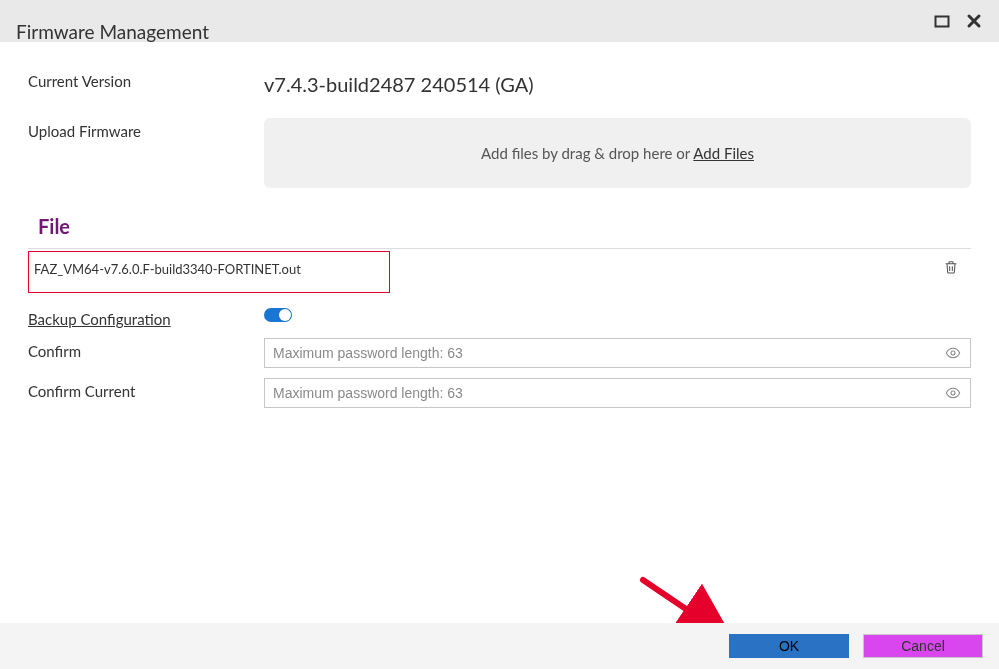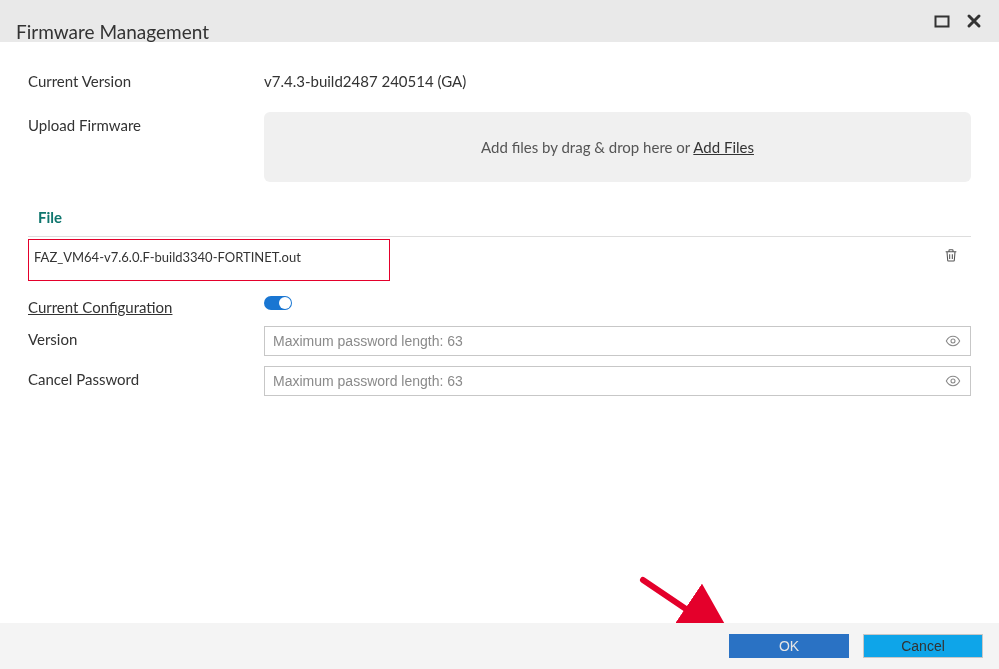--- a/index.html
+++ b/index.html
@@ -54,41 +54,41 @@
       gap: 8px;
     }
     .form-row .lbl {
       width: 228px;
       font-size: 15px;
       color: #333;
       padding-top: 4px;
     }
     .form-row .val {
       flex: 1;
-      font-size: 15px;
+      font-size: 20px;
       color: #333;
       padding-top: 4px;
     }
     .dropzone {
       background: #f0f0f0;
       border-radius: 6px;
       text-align: center;
       padding: 26px 10px;
       font-size: 15px;
       color: #555;
       flex: 1;
     }
     .dropzone a {
       color: #333;
       text-decoration: underline;
     }
     .file-section-label {
-      font-size: 15px;
+      font-size: 20px;
       font-weight: 700;
-      color: #0f766e;
+      color: #701a75;
       margin: 26px 0 10px 10px;
     }
     .file-table {
       border-top: 1px solid #ddd;
       margin-top: 6px;
     }
     .file-row {
       display: flex;
       align-items: center;
       justify-content: space-between;
@@ -176,29 +176,29 @@
       padding: 0 16px;
       gap: 14px;
     }
     .btn {
       height: 24px;
       min-width: 120px;
       text-align: center;
       font-size: 14px;
       line-height: 22px;
       border: 1px solid #c7c7c7;
-      background: #0ea5e9;
+      background: #d946ef;
       color: #333;
       cursor: pointer;
       padding: 0 8px;
     }
     .btn-primary {
       background: #2a72c4;
       border-color: #2a72c4;
-      color: #e5e5e5;
+      color: #000000;
     }
     .arrow-anno {
       position: absolute;
       left: 628px;
       top: 572px;
       pointer-events: none;
     }
   </style>
 </head>
 <body>
@@ -245,41 +245,41 @@
         <svg viewBox="0 0 24 24" width="16" height="16">
             <path fill="none" stroke="#555" stroke-width="1.6" d="M4 7h16M9 7V5a1 1 0 0 1 1-1h4a1 1 0 0 1 1 1v2M6 7l1 13a1 1 0 0 0 1 1h8a1 1 0 0 0 1-1l1-13M10 11v7M14 11v7"></path>
           </svg>
       </span>
     </div>
   </div>
 
   <div style="height:18px"></div>
 
   <div class="form-row">
-    <div class="lbl"><span class="link-label">Current Configuration</span></div>
+    <div class="lbl"><span class="link-label">Backup Configuration</span></div>
     <div style="flex:1; display:flex; align-items:center;">
       <div class="toggle"></div>
     </div>
   </div>
 
   <div class="form-row">
-    <div class="lbl">Version</div>
+    <div class="lbl">Confirm</div>
     <div class="input-wrap">
       <input type="password" placeholder="Maximum password length: 63" style="">
       <span class="eye">
         <svg viewBox="0 0 24 24" width="16" height="16">
             <path fill="none" stroke="#888" stroke-width="1.6" d="M2 12s3.5-7 10-7 10 7 10 7-3.5 7-10 7S2 12 2 12z"></path>
             <circle cx="12" cy="12" r="3" fill="none" stroke="#888" stroke-width="1.6"></circle>
           </svg>
       </span>
     </div>
   </div>
 
   <div class="form-row">
-    <div class="lbl">Cancel Password</div>
+    <div class="lbl">Confirm Current</div>
     <div class="input-wrap">
       <input type="password" placeholder="Maximum password length: 63" style="">
       <span class="eye">
         <svg viewBox="0 0 24 24" width="16" height="16">
             <path fill="none" stroke="#888" stroke-width="1.6" d="M2 12s3.5-7 10-7 10 7 10 7-3.5 7-10 7S2 12 2 12z"></path>
             <circle cx="12" cy="12" r="3" fill="none" stroke="#888" stroke-width="1.6"></circle>
           </svg>
       </span>
     </div>
   </div>

